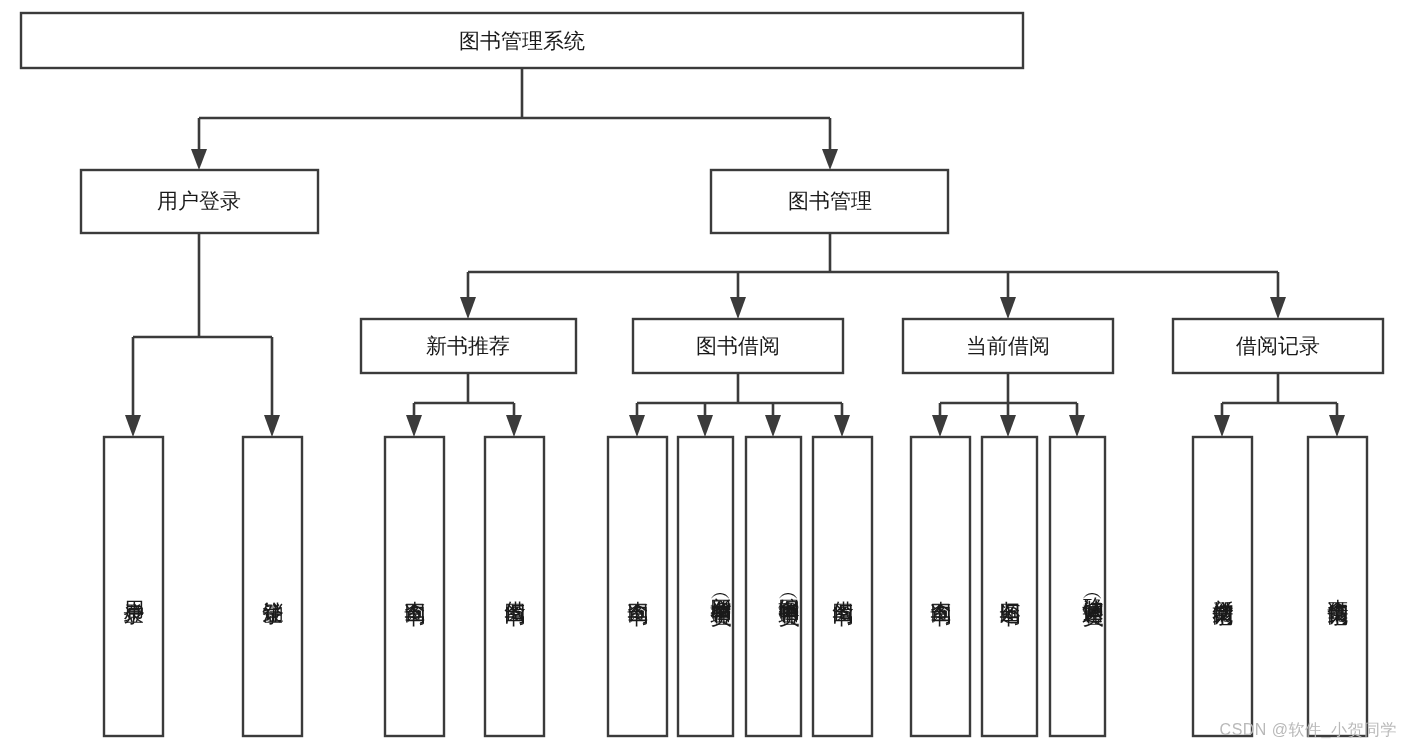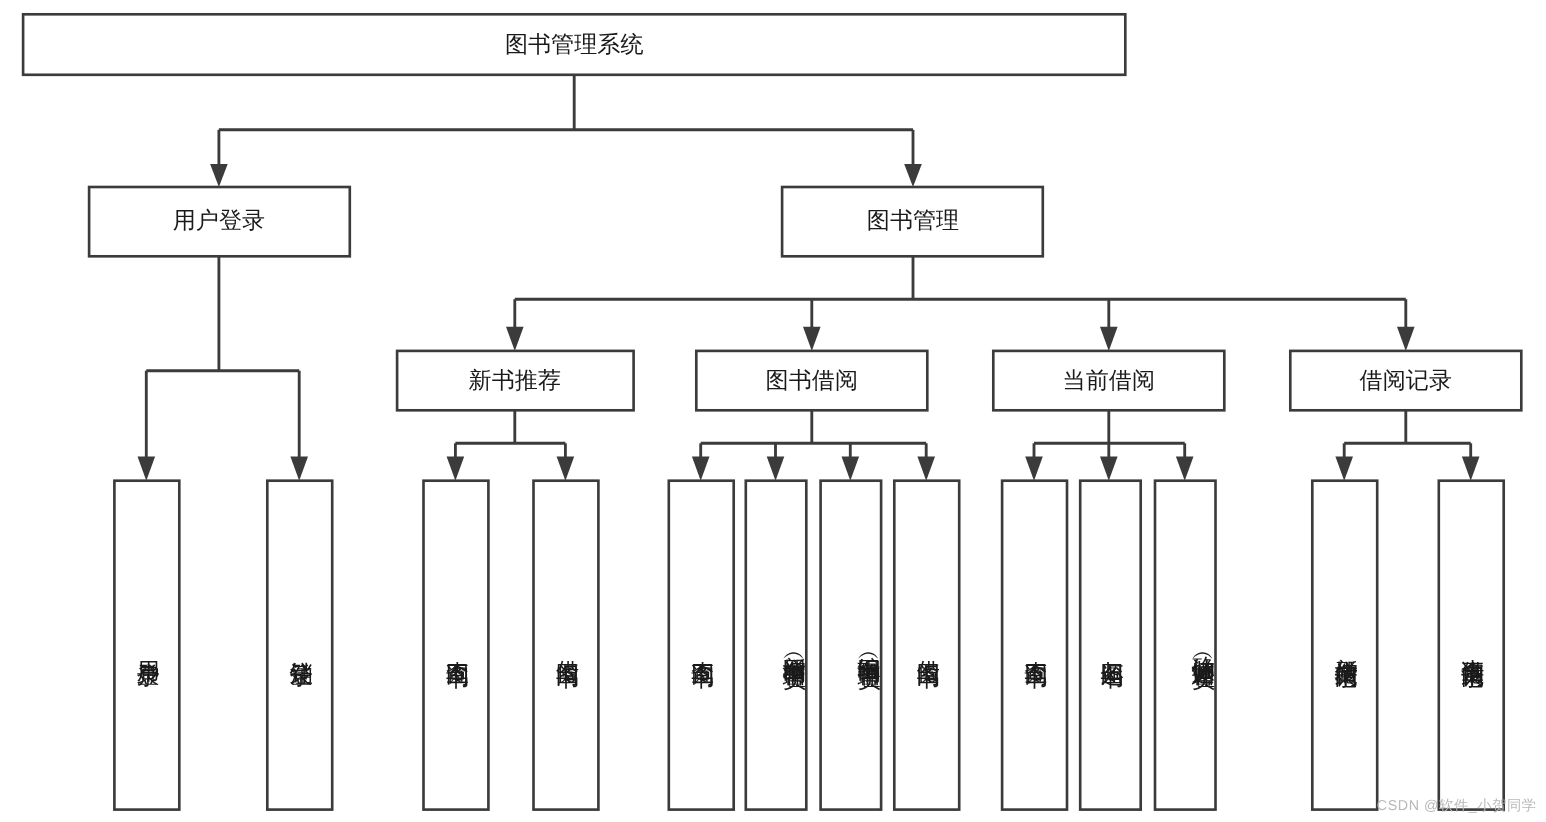--- a/index.html
+++ b/index.html
@@ -59,21 +59,21 @@
     letter-spacing: 1.5px;
     white-space: nowrap;
     text-align: center;
     pointer-events: none;
   }
   .watermark {
     position: absolute;
     right: 8px;
     bottom: 6px;
     font-family: "Liberation Sans", "DejaVu Sans", sans-serif;
-    font-size: 13px;
+    font-size: 16px;
     color: #b9b9b9;
     letter-spacing: 0.5px;
     user-select: none;
   }
 </style>
 </head>
 <body>
 
 <div id="diagram-root">
 

